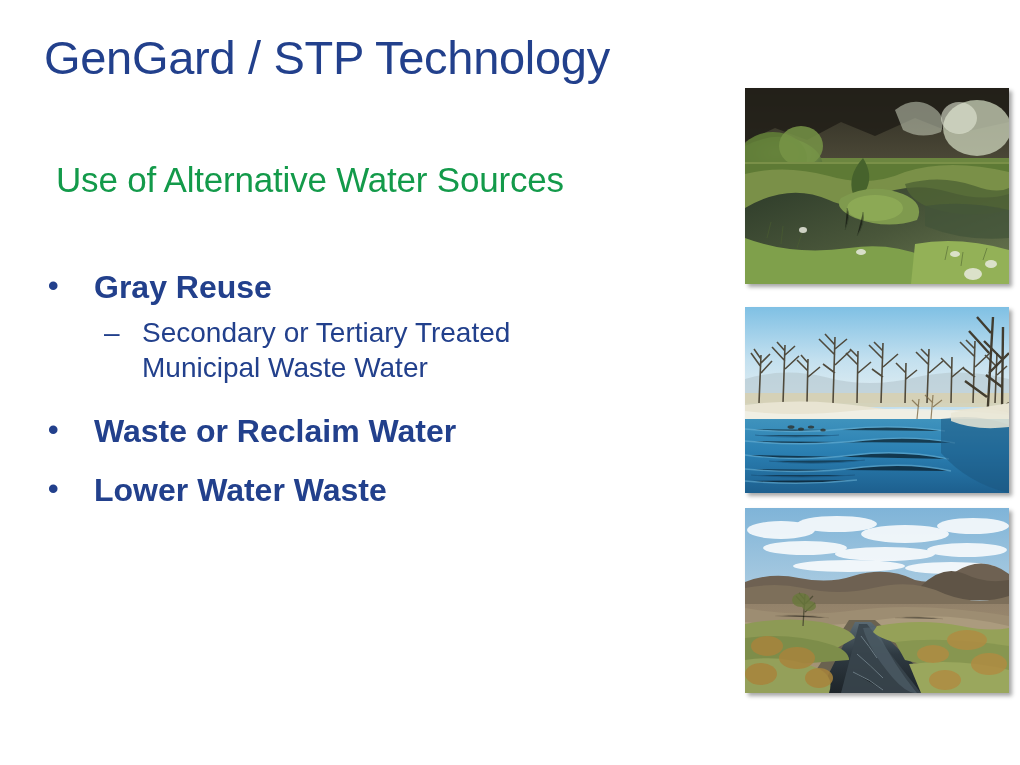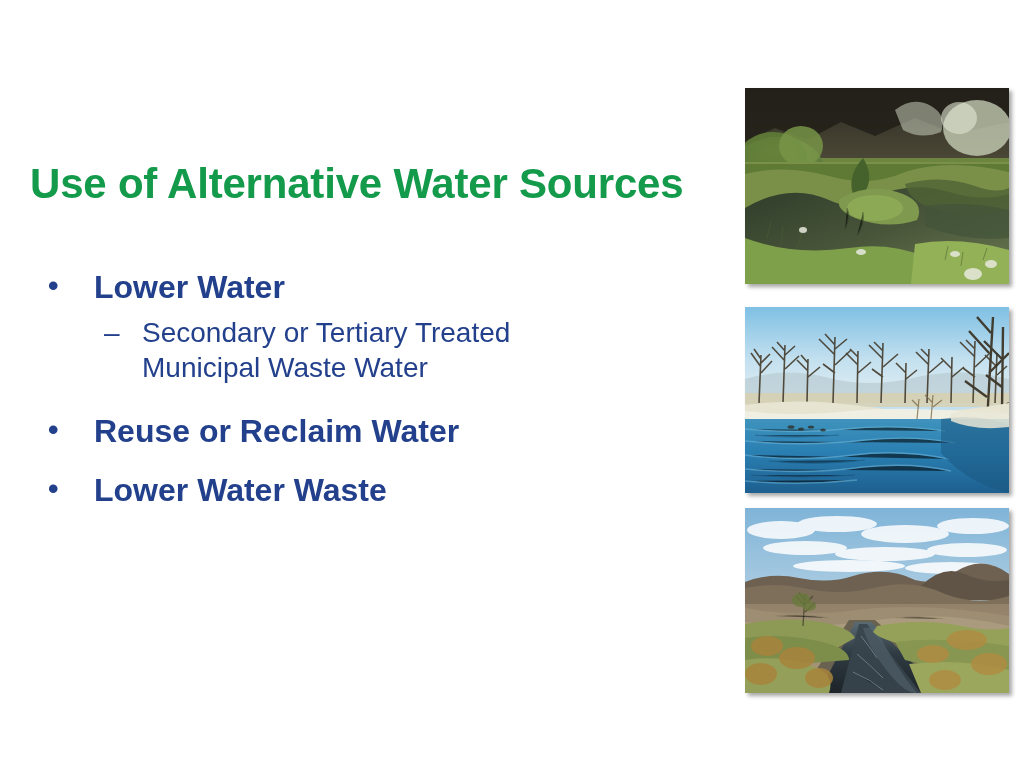--- a/index.html
+++ b/index.html
@@ -30,24 +30,24 @@
     font-weight: 400;
     color: #22408C;
     letter-spacing: -0.3px;
     line-height: 1.1;
     white-space: nowrap;
   }
 
   
   .subhead {
     position: absolute;
-    left: 30px;
+    left: 56px;
     top: 160px;
-    font-size: 42px;
-    font-weight: bold;
+    font-size: 35px;
+    font-weight: normal;
     color: #139A4A;
     letter-spacing: -0.2px;
     white-space: nowrap;
   }
 
   
   .body-list {
     position: absolute;
     left: 48px;
     top: 268px;
@@ -99,40 +99,41 @@
   .photo svg { display: block; width: 100%; height: 100%; }
   #photo-creek   { left: 745px; top: 88px;  width: 264px; height: 196px; }
   #photo-river   { left: 745px; top: 307px; width: 264px; height: 186px; }
   #photo-canal   { left: 745px; top: 508px; width: 264px; height: 185px; }
 </style>
 </head>
 <body>
 
 <div class="slide">
 
+  <div class="slide-title">GenGard / STP Technology</div>
 
   <div class="subhead">Use of Alternative Water Sources</div>
 
   <div class="body-list">
 
     <div class="bullet-row bullet-l1">
       <span class="marker">•</span>
-      <span class="bullet-text">Lower Water</span>
+      <span class="bullet-text">Gray Reuse</span>
     </div>
 
     <div class="bullet-row bullet-l2">
       <span class="marker">–</span>
       <span class="bullet-text">Secondary or Tertiary Treated Municipal Waste Water</span>
     </div>
 
     <div class="spacer-gap"></div>
 
     <div class="bullet-row bullet-l1">
       <span class="marker">•</span>
-      <span class="bullet-text">Reuse or Reclaim Water</span>
+      <span class="bullet-text">Waste or Reclaim Water</span>
     </div>
 
     <div class="spacer-gap"></div>
 
     <div class="bullet-row bullet-l1">
       <span class="marker">•</span>
       <span class="bullet-text">Lower Water Waste</span>
     </div>
 
   </div>

